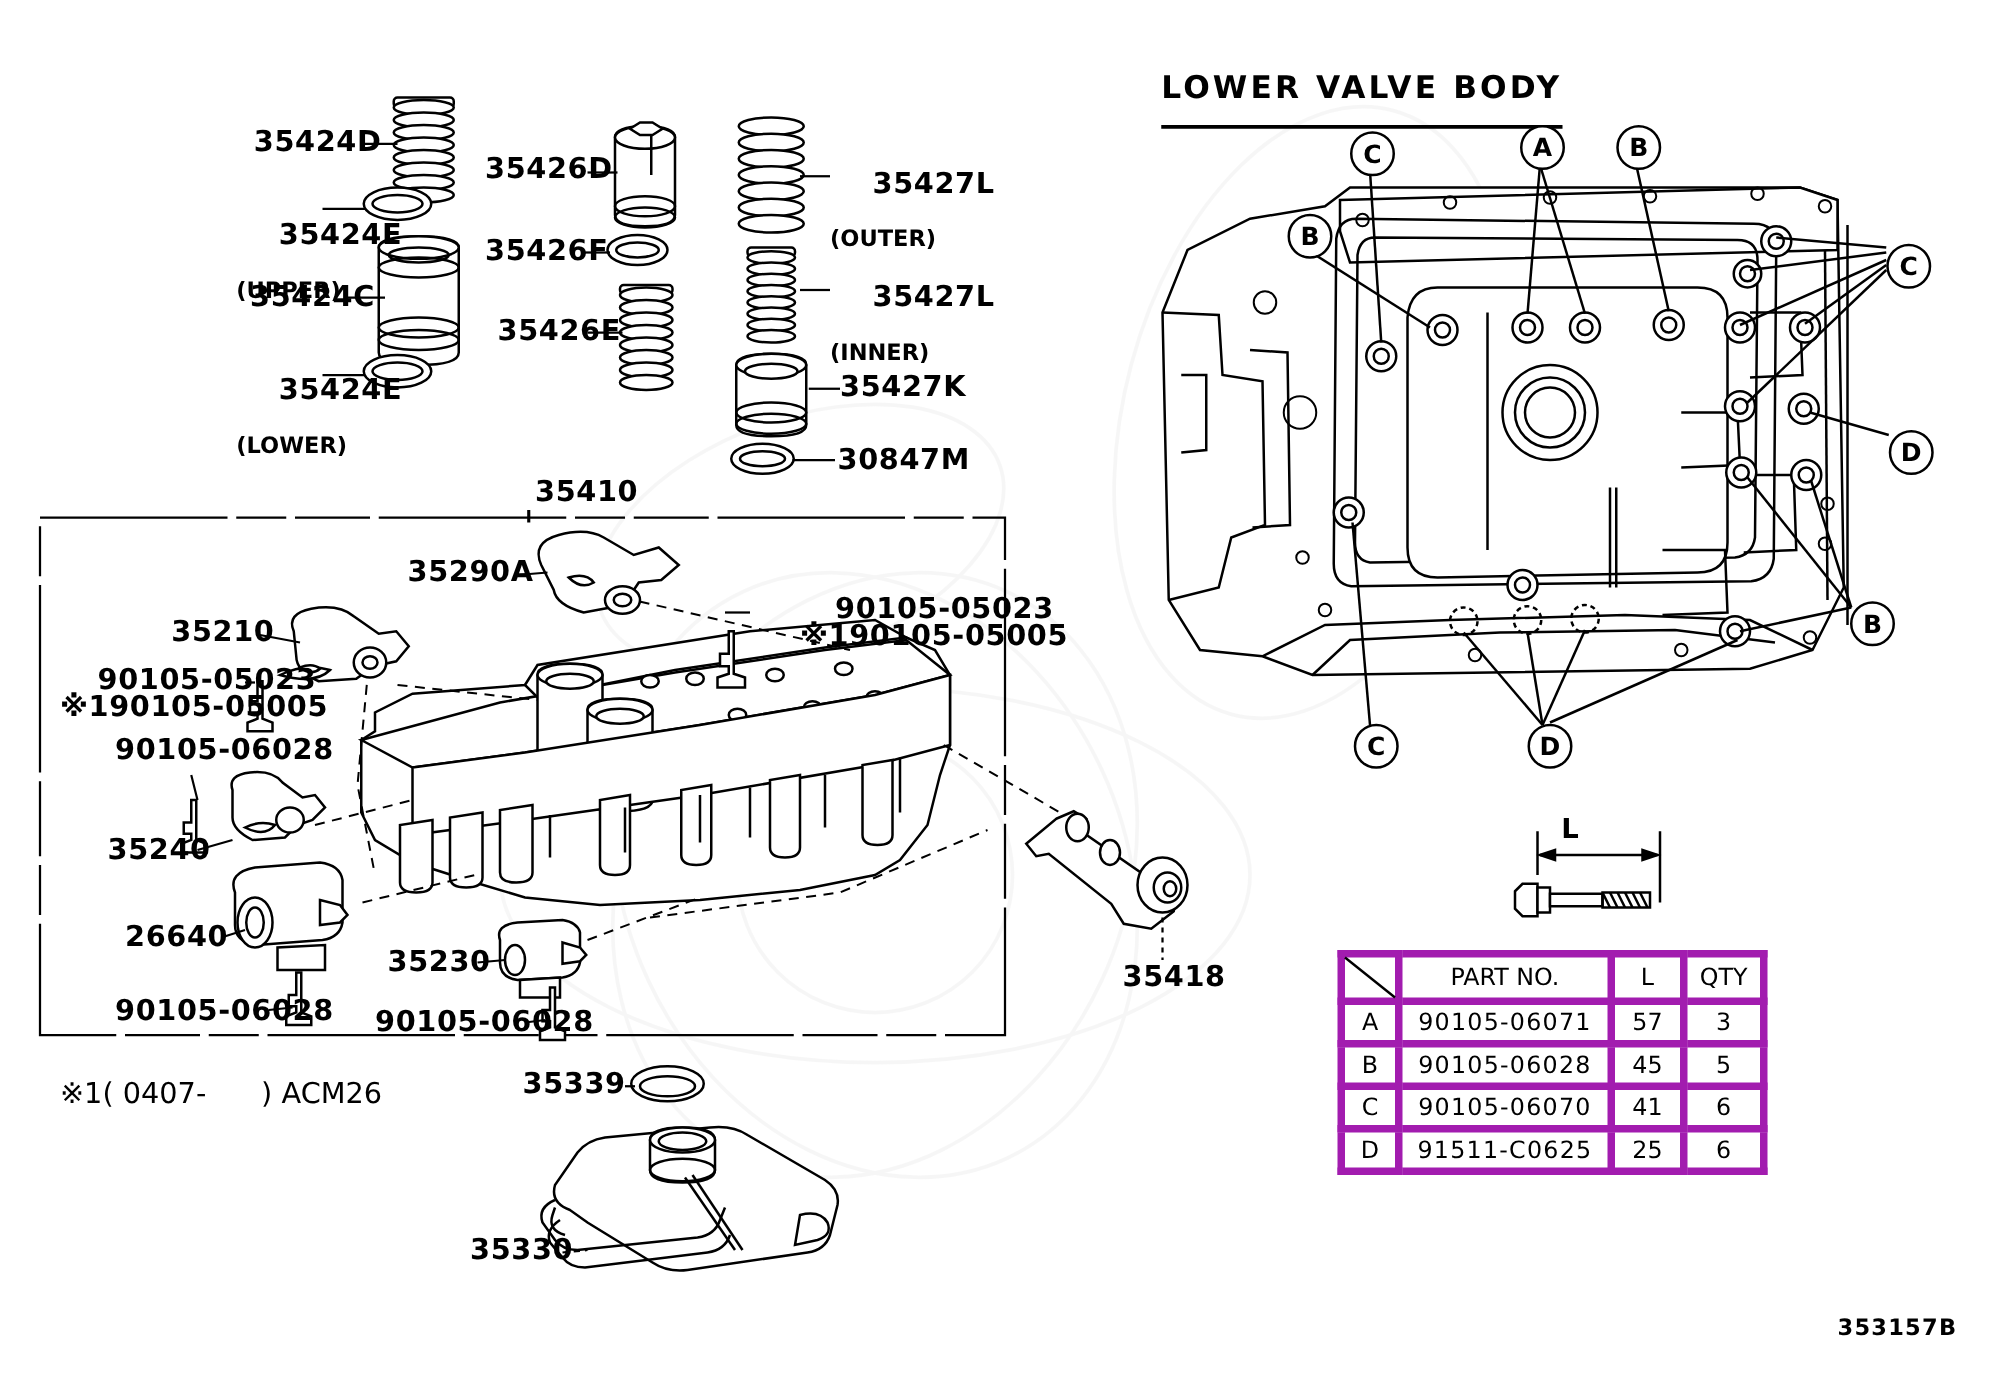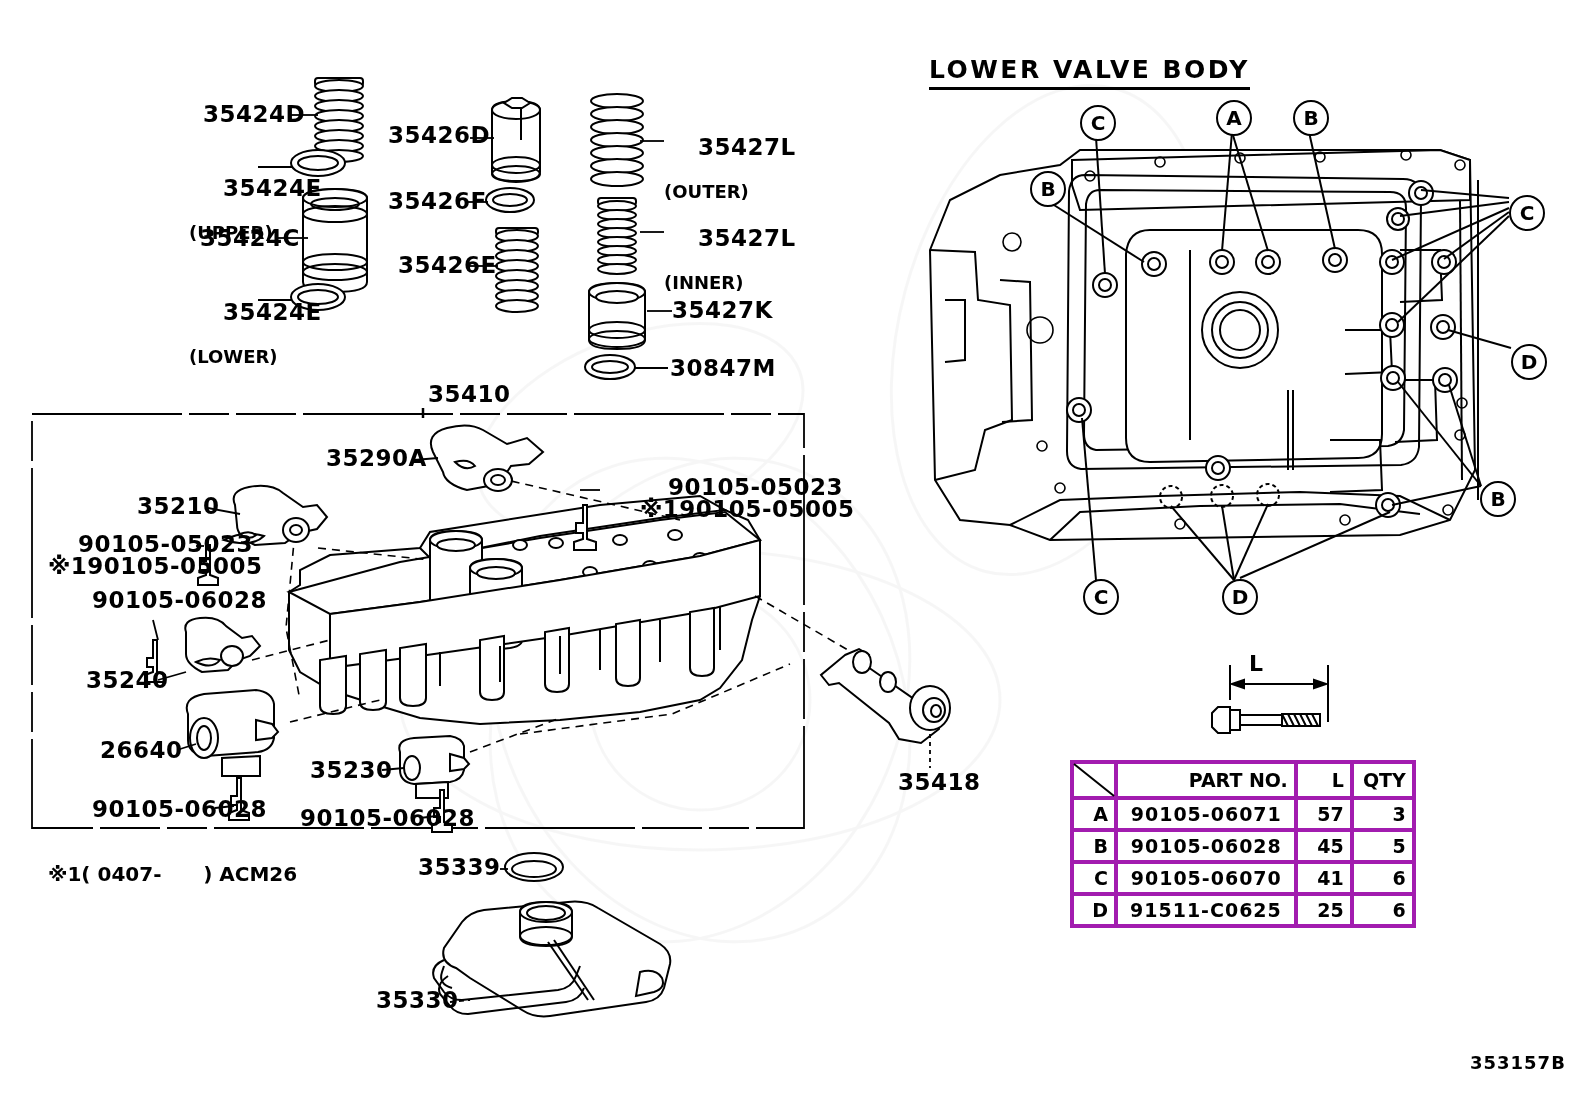--- a/index.html
+++ b/index.html
@@ -4,30 +4,30 @@
 <style>
   html,body{margin:0;padding:0;background:#fff;}
   body{width:1592px;height:1099px;position:relative;overflow:hidden;
        font-family:"DejaVu Sans",sans-serif;color:#000;}
   #sheet{position:absolute;inset:0;}
   .lbl{position:absolute;font-weight:bold;white-space:pre;line-height:1.05;
        letter-spacing:.5px;}
   .pn{font-size:23px;font-weight:bold;font-family:"DejaVu Sans",sans-serif;}
   .sub{font-size:18px;font-weight:bold;display:block;letter-spacing:0px;}
   .title{position:absolute;font-size:25px;font-weight:bold;letter-spacing:2.5px;
-         border-bottom:3px solid #000;padding-bottom:3px;}
+         border-bottom:3px solid #000;padding-bottom:16px;}
   .diagid{position:absolute;font-size:18px;font-weight:bold;letter-spacing:1px;}
-  .note{position:absolute;font-size:20px;font-weight:bold;white-space:pre;}
+  .note{position:absolute;font-size:23px;font-weight:normal;white-space:pre;}
   svg{position:absolute;left:0;top:0;overflow:visible;}
   .callout{position:absolute;width:32px;height:32px;border:2.5px solid #000;
            border-radius:50%;background:#fff;font-size:20px;font-weight:bold;
            display:flex;align-items:center;justify-content:center;}
   table.parts{position:absolute;border-collapse:collapse;background:#fff;}
-  table.parts td,table.parts th{border:4px solid #a21caf;font-size:19px;
-           font-weight:bold;text-align:right;padding:3px 6px;
+  table.parts td,table.parts th{border:6px solid #a21caf;font-size:19px;
+           font-weight:normal;text-align:center;padding:3px 6px;
            font-family:"DejaVu Sans",sans-serif;}
   table.parts td.pno{letter-spacing:1px;padding-left:12px;padding-right:12px;}
   .wm{position:absolute;opacity:.06;}
 </style>
 </head>
 <body>
 
 <div id="sheet">
 
   <svg class="wm" width="1592" height="1099">

